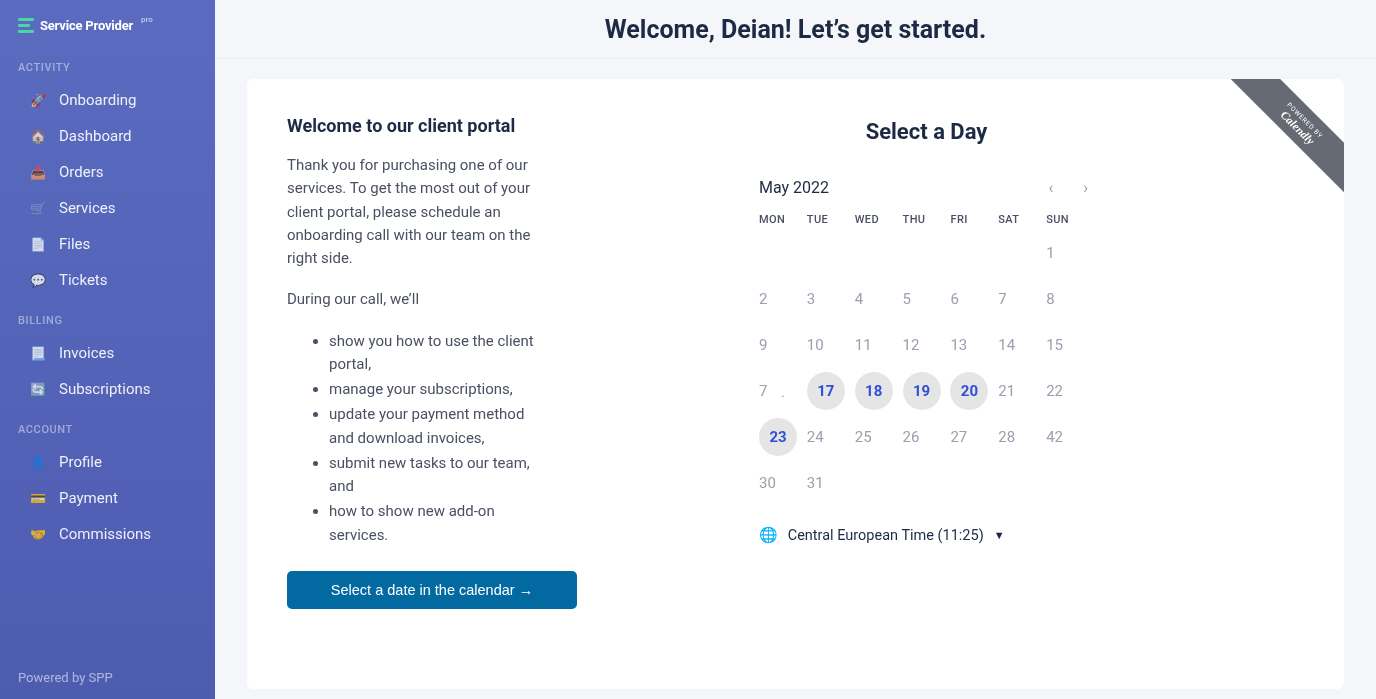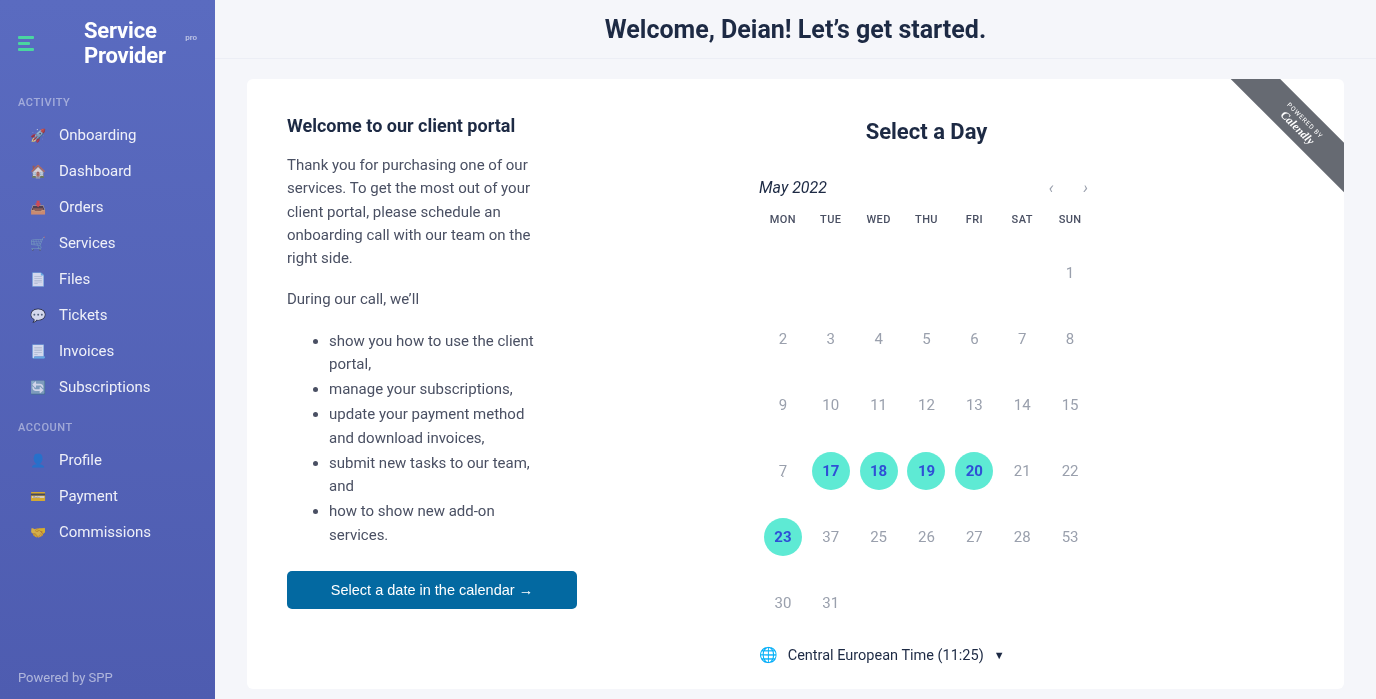--- a/index.html
+++ b/index.html
@@ -31,21 +31,21 @@
   gap: 3px;
 }
 .logo-bars span {
   display: block;
   width: 16px;
   height: 3px;
   background: #4ad6a0;
   border-radius: 1px;
 }
 .logo-bars span:nth-child(2) { width: 12px; }
-.logo-text { font-size: 22px; font-weight: 700; color: #fff; letter-spacing: -0.2px; margin-left: 44px;}
+.logo-text { font-size: 13px; font-weight: 700; color: #fff; letter-spacing: -0.2px;}
 .logo-sup { font-size: 8px; color: #bfc6e6; font-weight: 600; margin-left:2px; position: relative; top: -6px; text-align: center;}
 .section-label {
   font-size: 11px;
   letter-spacing: 0.6px;
   color: rgba(255,255,255,0.45);
   padding: 16px 18px 8px 18px;
   font-weight: 500;
 }
 .nav-item {
   display: flex;
@@ -150,42 +150,41 @@
   margin: 0 auto 34px auto;
 }
 .cal-wrap {
   width: 335px;
   margin: 0 auto;
 }
 .cal-header {
   display: flex;
   align-items: center;
   margin-bottom: 16px;
-  font-style: italic;
 }
 .cal-month {
   flex: 1;
   font-size: 16px;
   color: #1d2a44;
 }
 .cal-nav {
   display: flex;
   gap: 30px;
   padding-right: 6px;
 }
 .cal-arrow {
   color: #9aa0ad;
   cursor: pointer;
   font-size: 16px;
 }
 .cal-grid {
   display: grid;
   grid-template-columns: repeat(7, 1fr);
-  text-align: center;
-  row-gap: 28px;
+  text-align: left;
+  row-gap: 8px;
 }
 .cal-dow {
   font-size: 11px;
   color: #4a5063;
   font-weight: 500;
   letter-spacing: 0.4px;
 }
 .cal-day {
   font-size: 15px;
   color: #9aa0ad;
@@ -206,21 +205,21 @@
   color: #2f4fd6;
   font-weight: 700;
 }
 .cal-day.avail .bubble {
   display: inline-flex;
   align-items: center;
   justify-content: center;
   width: 38px;
   height: 38px;
   border-radius: 50%;
-  background: #5eead4;
+  background: #e5e5e5;
 }
 .cal-day .plain {
   display: inline-block;
 }
 .tz-row {
   display: flex;
   align-items: center;
   gap: 10px;
   margin-top: 24px;
   font-size: 14.5px;
@@ -282,20 +281,21 @@
         <span>Services</span>
       </div>
       <div class="nav-item">
         <span class="nav-icon">📄</span>
         <span>Files</span>
       </div>
       <div class="nav-item">
         <span class="nav-icon">💬</span>
         <span>Tickets</span>
       </div>
+      <div class="section-label">BILLING</div>
       <div class="nav-item">
         <span class="nav-icon">📃</span>
         <span>Invoices</span>
       </div>
       <div class="nav-item">
         <span class="nav-icon">🔄</span>
         <span>Subscriptions</span>
       </div>
       <div class="section-label">ACCOUNT</div>
       <div class="nav-item">
@@ -380,26 +380,26 @@
               <div class="cal-day"><span class="plain">14</span></div>
               <div class="cal-day"><span class="plain">15</span></div>
               <div class="cal-day today"><span class="plain">7</span></div>
               <div class="cal-day avail"><span class="bubble">17</span></div>
               <div class="cal-day avail"><span class="bubble">18</span></div>
               <div class="cal-day avail"><span class="bubble">19</span></div>
               <div class="cal-day avail"><span class="bubble">20</span></div>
               <div class="cal-day"><span class="plain">21</span></div>
               <div class="cal-day"><span class="plain">22</span></div>
               <div class="cal-day avail"><span class="bubble">23</span></div>
-              <div class="cal-day"><span class="plain">37</span></div>
+              <div class="cal-day"><span class="plain">24</span></div>
               <div class="cal-day"><span class="plain">25</span></div>
               <div class="cal-day"><span class="plain">26</span></div>
               <div class="cal-day"><span class="plain">27</span></div>
               <div class="cal-day"><span class="plain">28</span></div>
-              <div class="cal-day"><span class="plain">53</span></div>
+              <div class="cal-day"><span class="plain">42</span></div>
               <div class="cal-day"><span class="plain">30</span></div>
               <div class="cal-day"><span class="plain">31</span></div>
             </div>
           <div class="tz-row">
             <span class="tz-globe">🌐</span>
             <span>Central European Time (11:25)</span>
             <span class="tz-caret">▼</span>
           </div>
         </div>
       </div>

